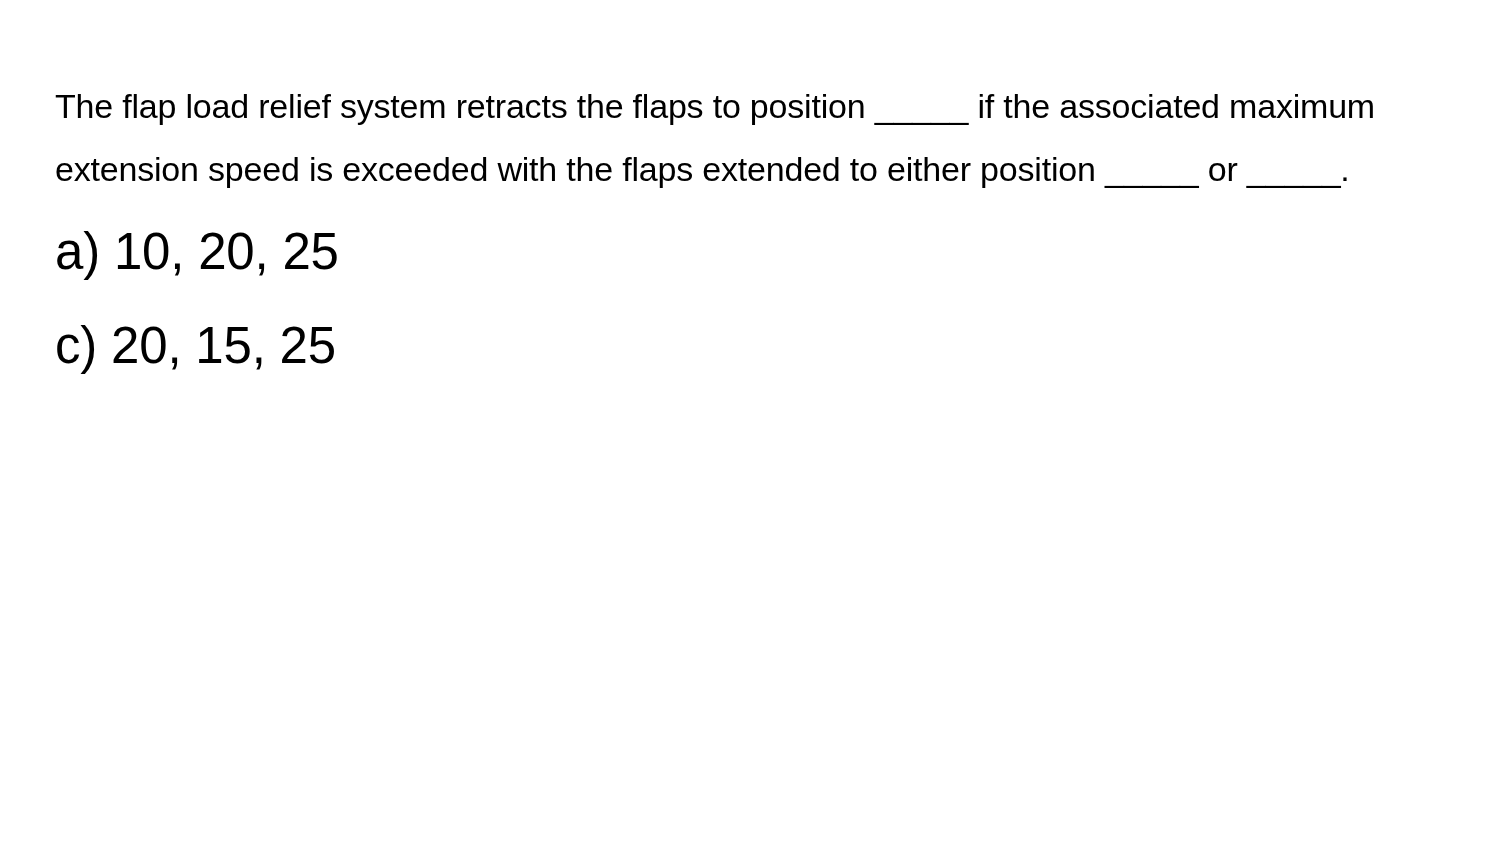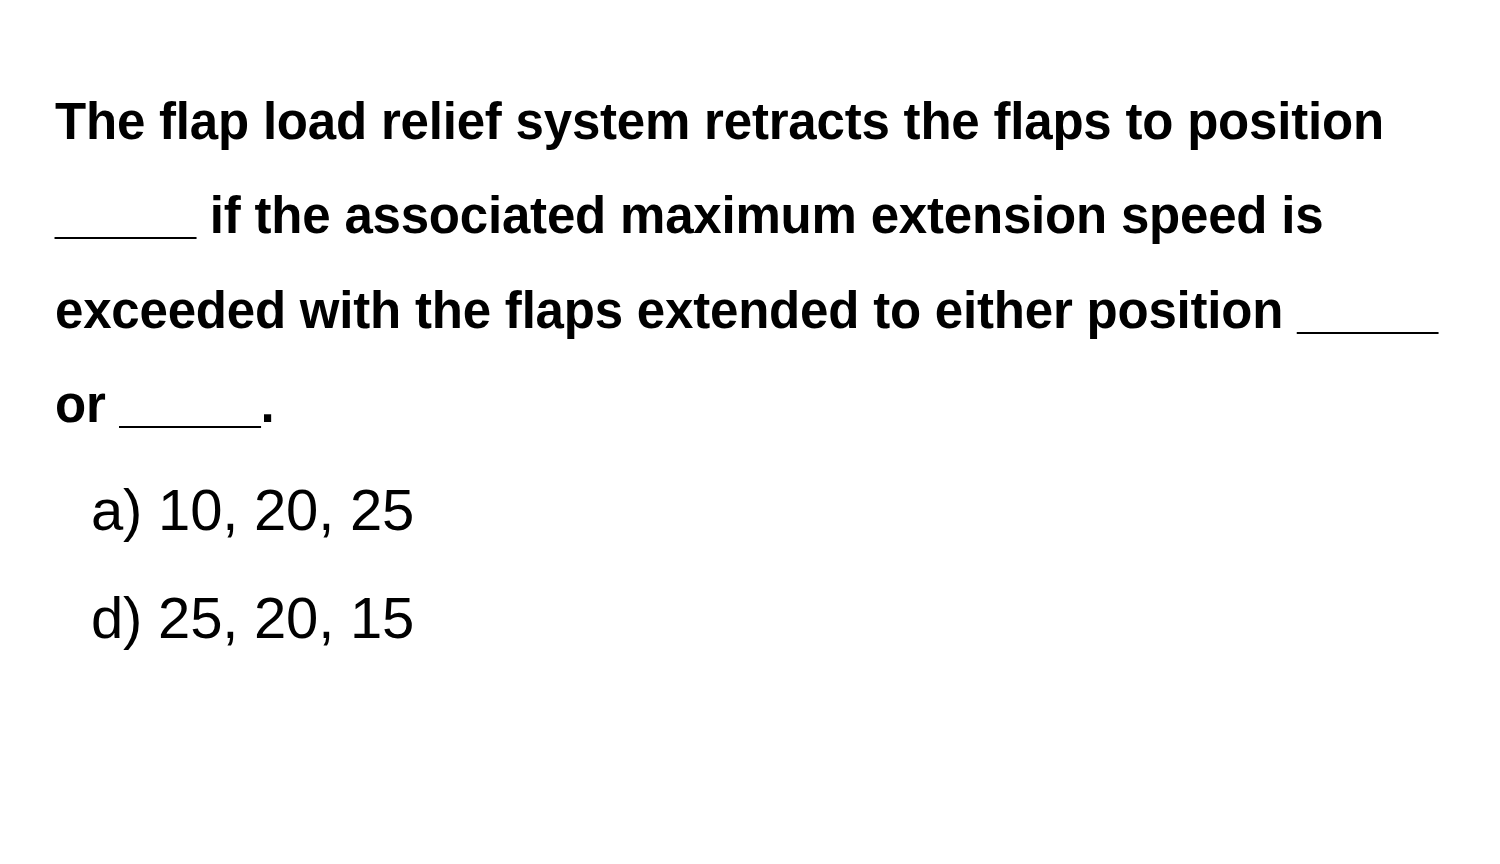--- a/index.html
+++ b/index.html
@@ -9,37 +9,36 @@
   }
   body {
     width: 1500px;
     height: 864px;
     background: #ffffff;
     font-family: -apple-system, BlinkMacSystemFont, "Segoe UI", Helvetica, Arial, sans-serif;
     color: #000000;
     padding: 75px 55px 55px 55px;
   }
   .question-stem {
-    font-size: 51px;
+    font-size: 34px;
     line-height: 1.85;
-    font-weight: 700;
+    font-weight: 400;
     letter-spacing: -0.2px;
   }
   .options {
     margin-top: 4px;
   }
   .option {
-    font-size: 58px;
+    font-size: 51px;
     line-height: 1.85;
     font-weight: 400;
     letter-spacing: -0.2px;
-    margin-left: 36px;
   }
 </style>
 </head>
 <body>
 
 <div class="question-stem">The flap load relief system retracts the flaps to position _____ if the associated maximum extension speed is exceeded with the flaps extended to either position _____ or _____.</div>
 
 <div class="options">
   <div class="option">a) 10, 20, 25</div>
-  <div class="option">d) 25, 20, 15</div>
+  <div class="option">c) 20, 15, 25</div>
 </div>
 
 </body></html>

